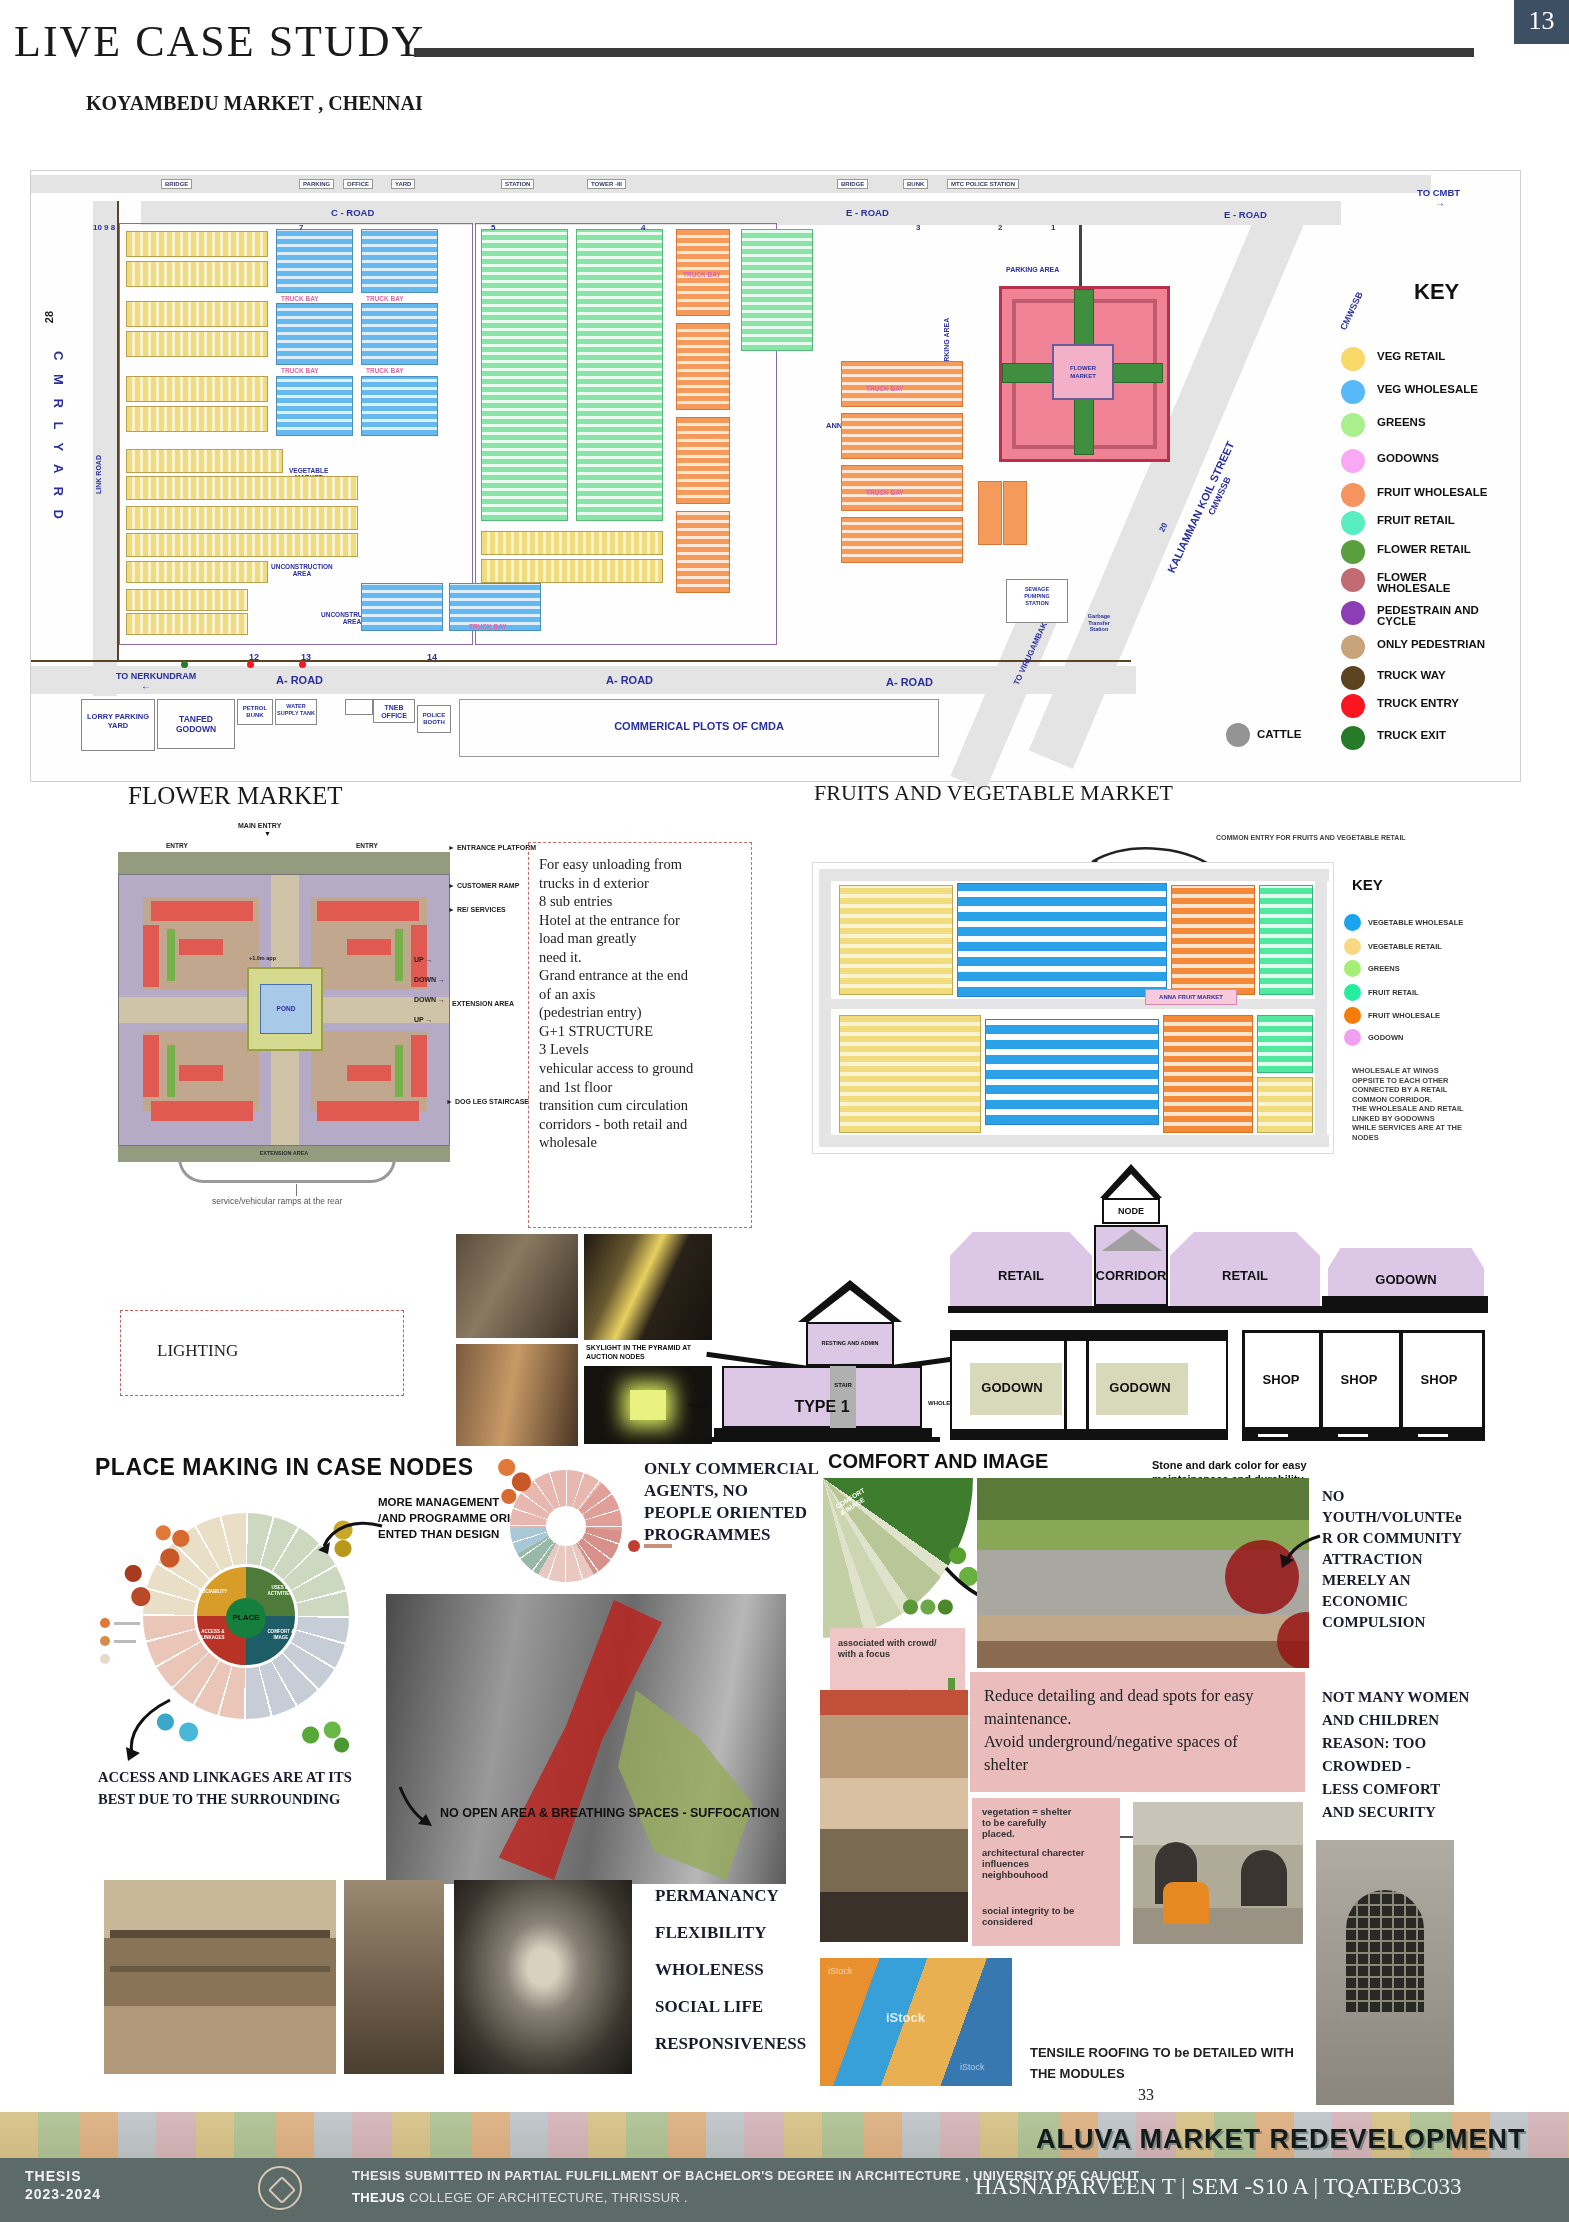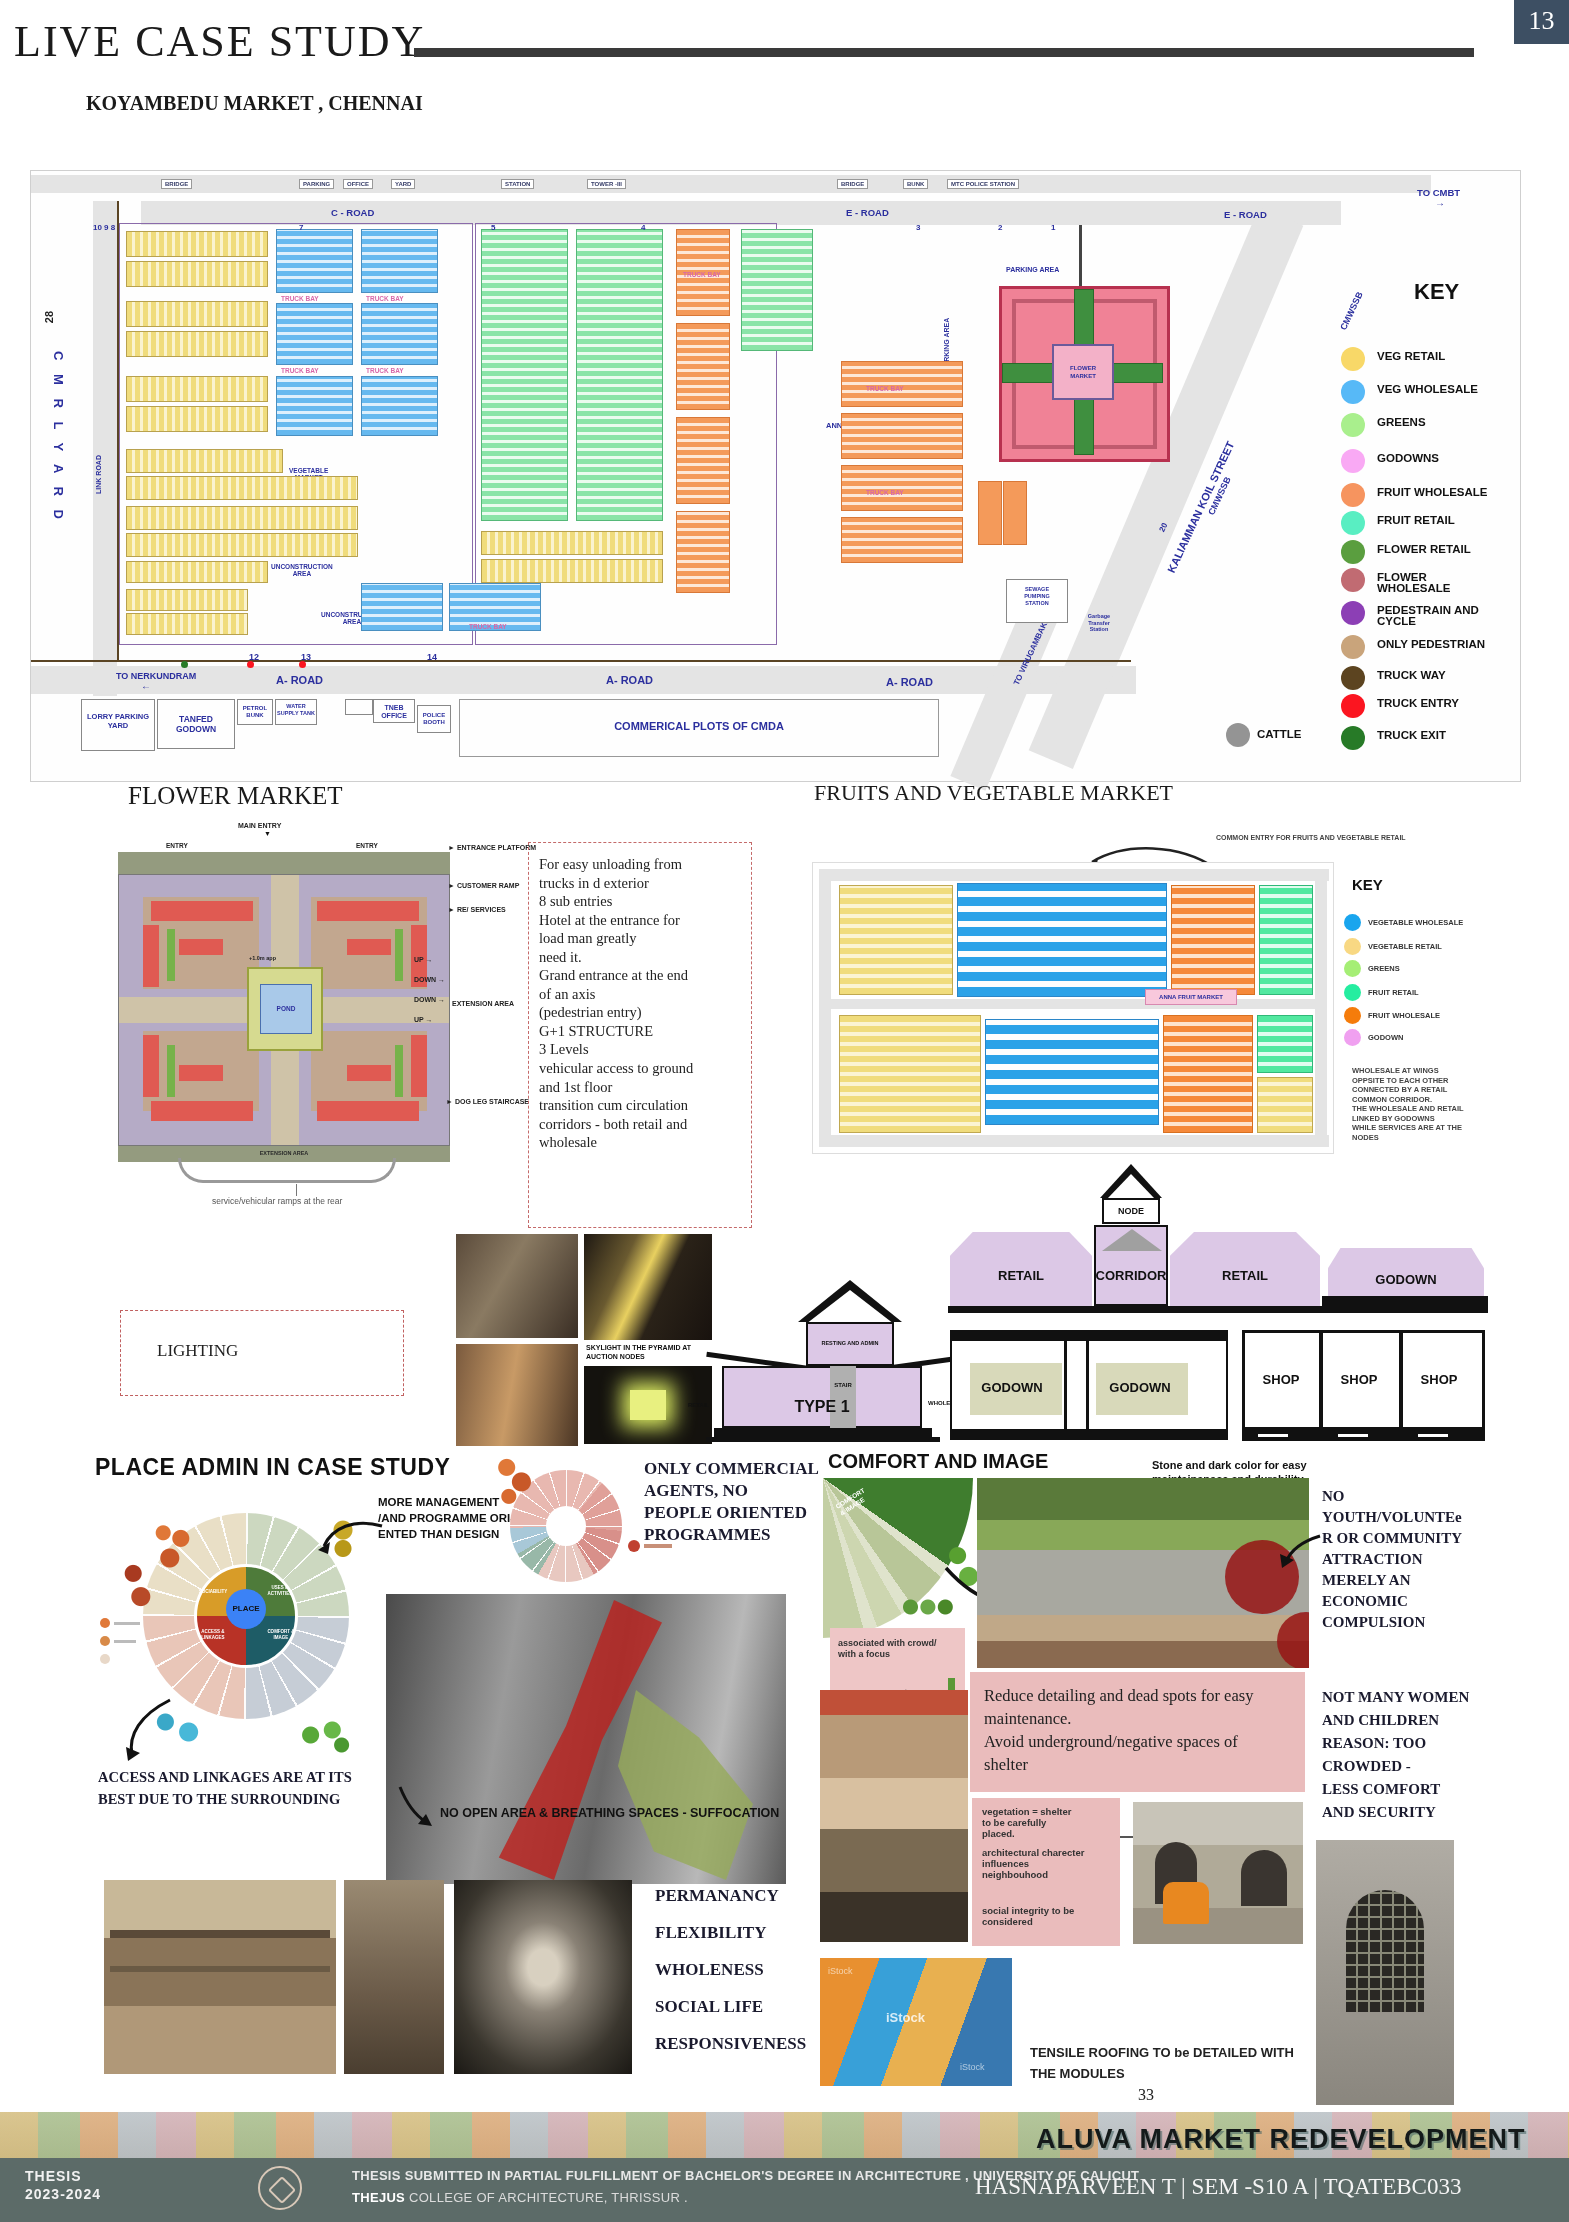--- a/index.html
+++ b/index.html
@@ -379,29 +379,29 @@
   </div>
   <div class="elev-label" style="left:1242px;top:1372px;width:78px;">SHOP</div>
   <div class="elev-label" style="left:1320px;top:1372px;width:78px;">SHOP</div>
   <div class="elev-label" style="left:1400px;top:1372px;width:78px;">SHOP</div>
   <div class="abs" style="left:1242px;top:1430px;width:243px;height:11px;background:#111;">
     <div class="abs" style="left:16px;top:4px;width:30px;height:3px;background:#fff;"></div>
     <div class="abs" style="left:96px;top:4px;width:30px;height:3px;background:#fff;"></div>
     <div class="abs" style="left:176px;top:4px;width:30px;height:3px;background:#fff;"></div>
   </div>
 
-  <div class="abs" style="left:95px;top:1454px;font-size:23px;font-weight:900;letter-spacing:.5px;">PLACE ADMIN IN CASE STUDY</div>
+  <div class="abs" style="left:95px;top:1454px;font-size:23px;font-weight:900;letter-spacing:.5px;">PLACE MAKING IN CASE NODES</div>
 
   <div class="abs" style="left:143px;top:1513px;width:206px;height:206px;">
     <div class="abs spokes" style="left:0;top:0;width:206px;height:206px;border-radius:50%;
                 background-color:#fff;
                 background-image:repeating-conic-gradient(rgba(255,255,255,.95) 0 1.2deg, rgba(255,255,255,0) 1.2deg 15deg),conic-gradient(from -90deg,#e9dfc6 0 90deg,#ccd8c0 90deg 180deg,#c6cdd6 180deg 270deg,#e9c6b8 270deg 360deg);"></div>
     <div class="abs" style="left:51px;top:51px;width:104px;height:104px;border-radius:50%;border:3px solid #fff;box-sizing:border-box;
                 background:conic-gradient(from -90deg,#d89c28 0 90deg,#4e7b3a 90deg 180deg,#1e5c66 180deg 270deg,#b83226 270deg 360deg);"></div>
-    <div class="abs ctr" style="left:83px;top:76px;width:40px;height:40px;border-radius:50%;background:#3b82f6;font-size:8px;font-weight:900;padding-top:15px;box-sizing:border-box;">PLACE</div>
+    <div class="abs ctr" style="left:83px;top:85px;width:40px;height:40px;border-radius:50%;background:#15803d;font-size:8px;font-weight:900;padding-top:15px;box-sizing:border-box;">PLACE</div>
     <div class="abs pre ctr" style="left:40px;top:76px;width:60px;font-size:4.5px;font-weight:bold;color:#fff;line-height:5.5px;">SOCIABILITY</div>
     <div class="abs pre ctr" style="left:112px;top:72px;width:50px;font-size:4.5px;font-weight:bold;color:#fff;line-height:5.5px;">USES &amp;
 ACTIVITIES</div>
     <div class="abs pre ctr" style="left:42px;top:116px;width:56px;font-size:4.5px;font-weight:bold;color:#fff;line-height:5.5px;">ACCESS &amp;
 LINKAGES</div>
     <div class="abs pre ctr" style="left:112px;top:116px;width:52px;font-size:4.5px;font-weight:bold;color:#fff;line-height:5.5px;">COMFORT &amp;
 IMAGE</div>
   </div>
 
   <div class="abs" style="left:150px;top:1516px;width:44px;height:56px;background:radial-gradient(circle at 30% 30%,#e07838 7px,transparent 8px),radial-gradient(circle at 70% 40%,#d86a30 8px,transparent 9px),radial-gradient(circle at 45% 75%,#c85828 9px,transparent 10px);"></div>

